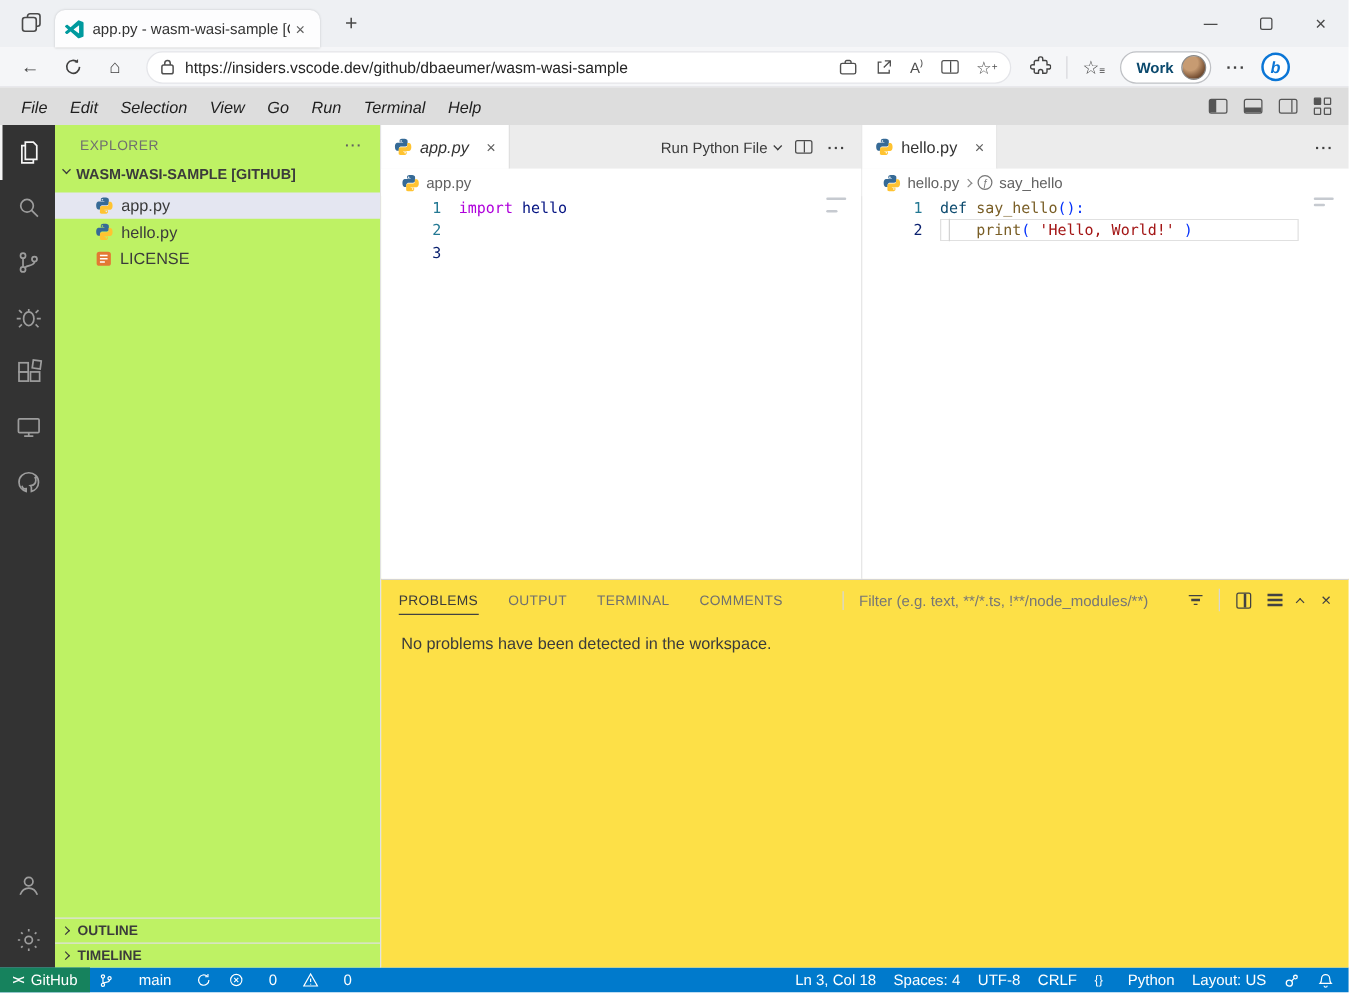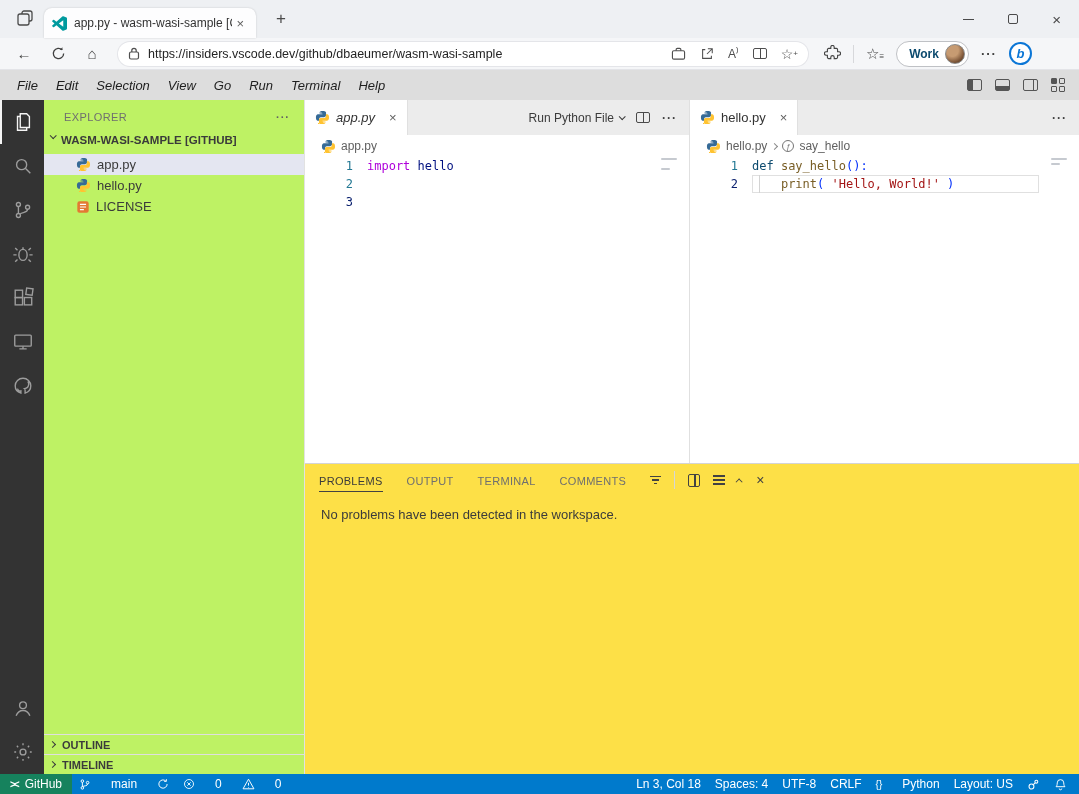--- a/index.html
+++ b/index.html
@@ -435,20 +435,23 @@
     </div>
 
     <div class="panel">
       <div class="panel-head">
         <div id="panel-tabs" style="display:flex;">
             <span class="ptab active">PROBLEMS</span>
             <span class="ptab">OUTPUT</span>
             <span class="ptab">TERMINAL</span>
             <span class="ptab">COMMENTS</span>
           </div>
+        <div class="pfilter">
+          <input type="text" placeholder="Filter (e.g. text, **/*.ts, !**/node_modules/**)" style="">
+        </div>
         <div class="pacts">
           <span class="funnel">
               <i></i>
               <i></i>
               <i></i>
             </span>
           <span class="vdiv" style="background:#d6d6d6;"></span>
           <span class="tbl-ic"></span>
           <span class="menu-ic">
               <i></i>

